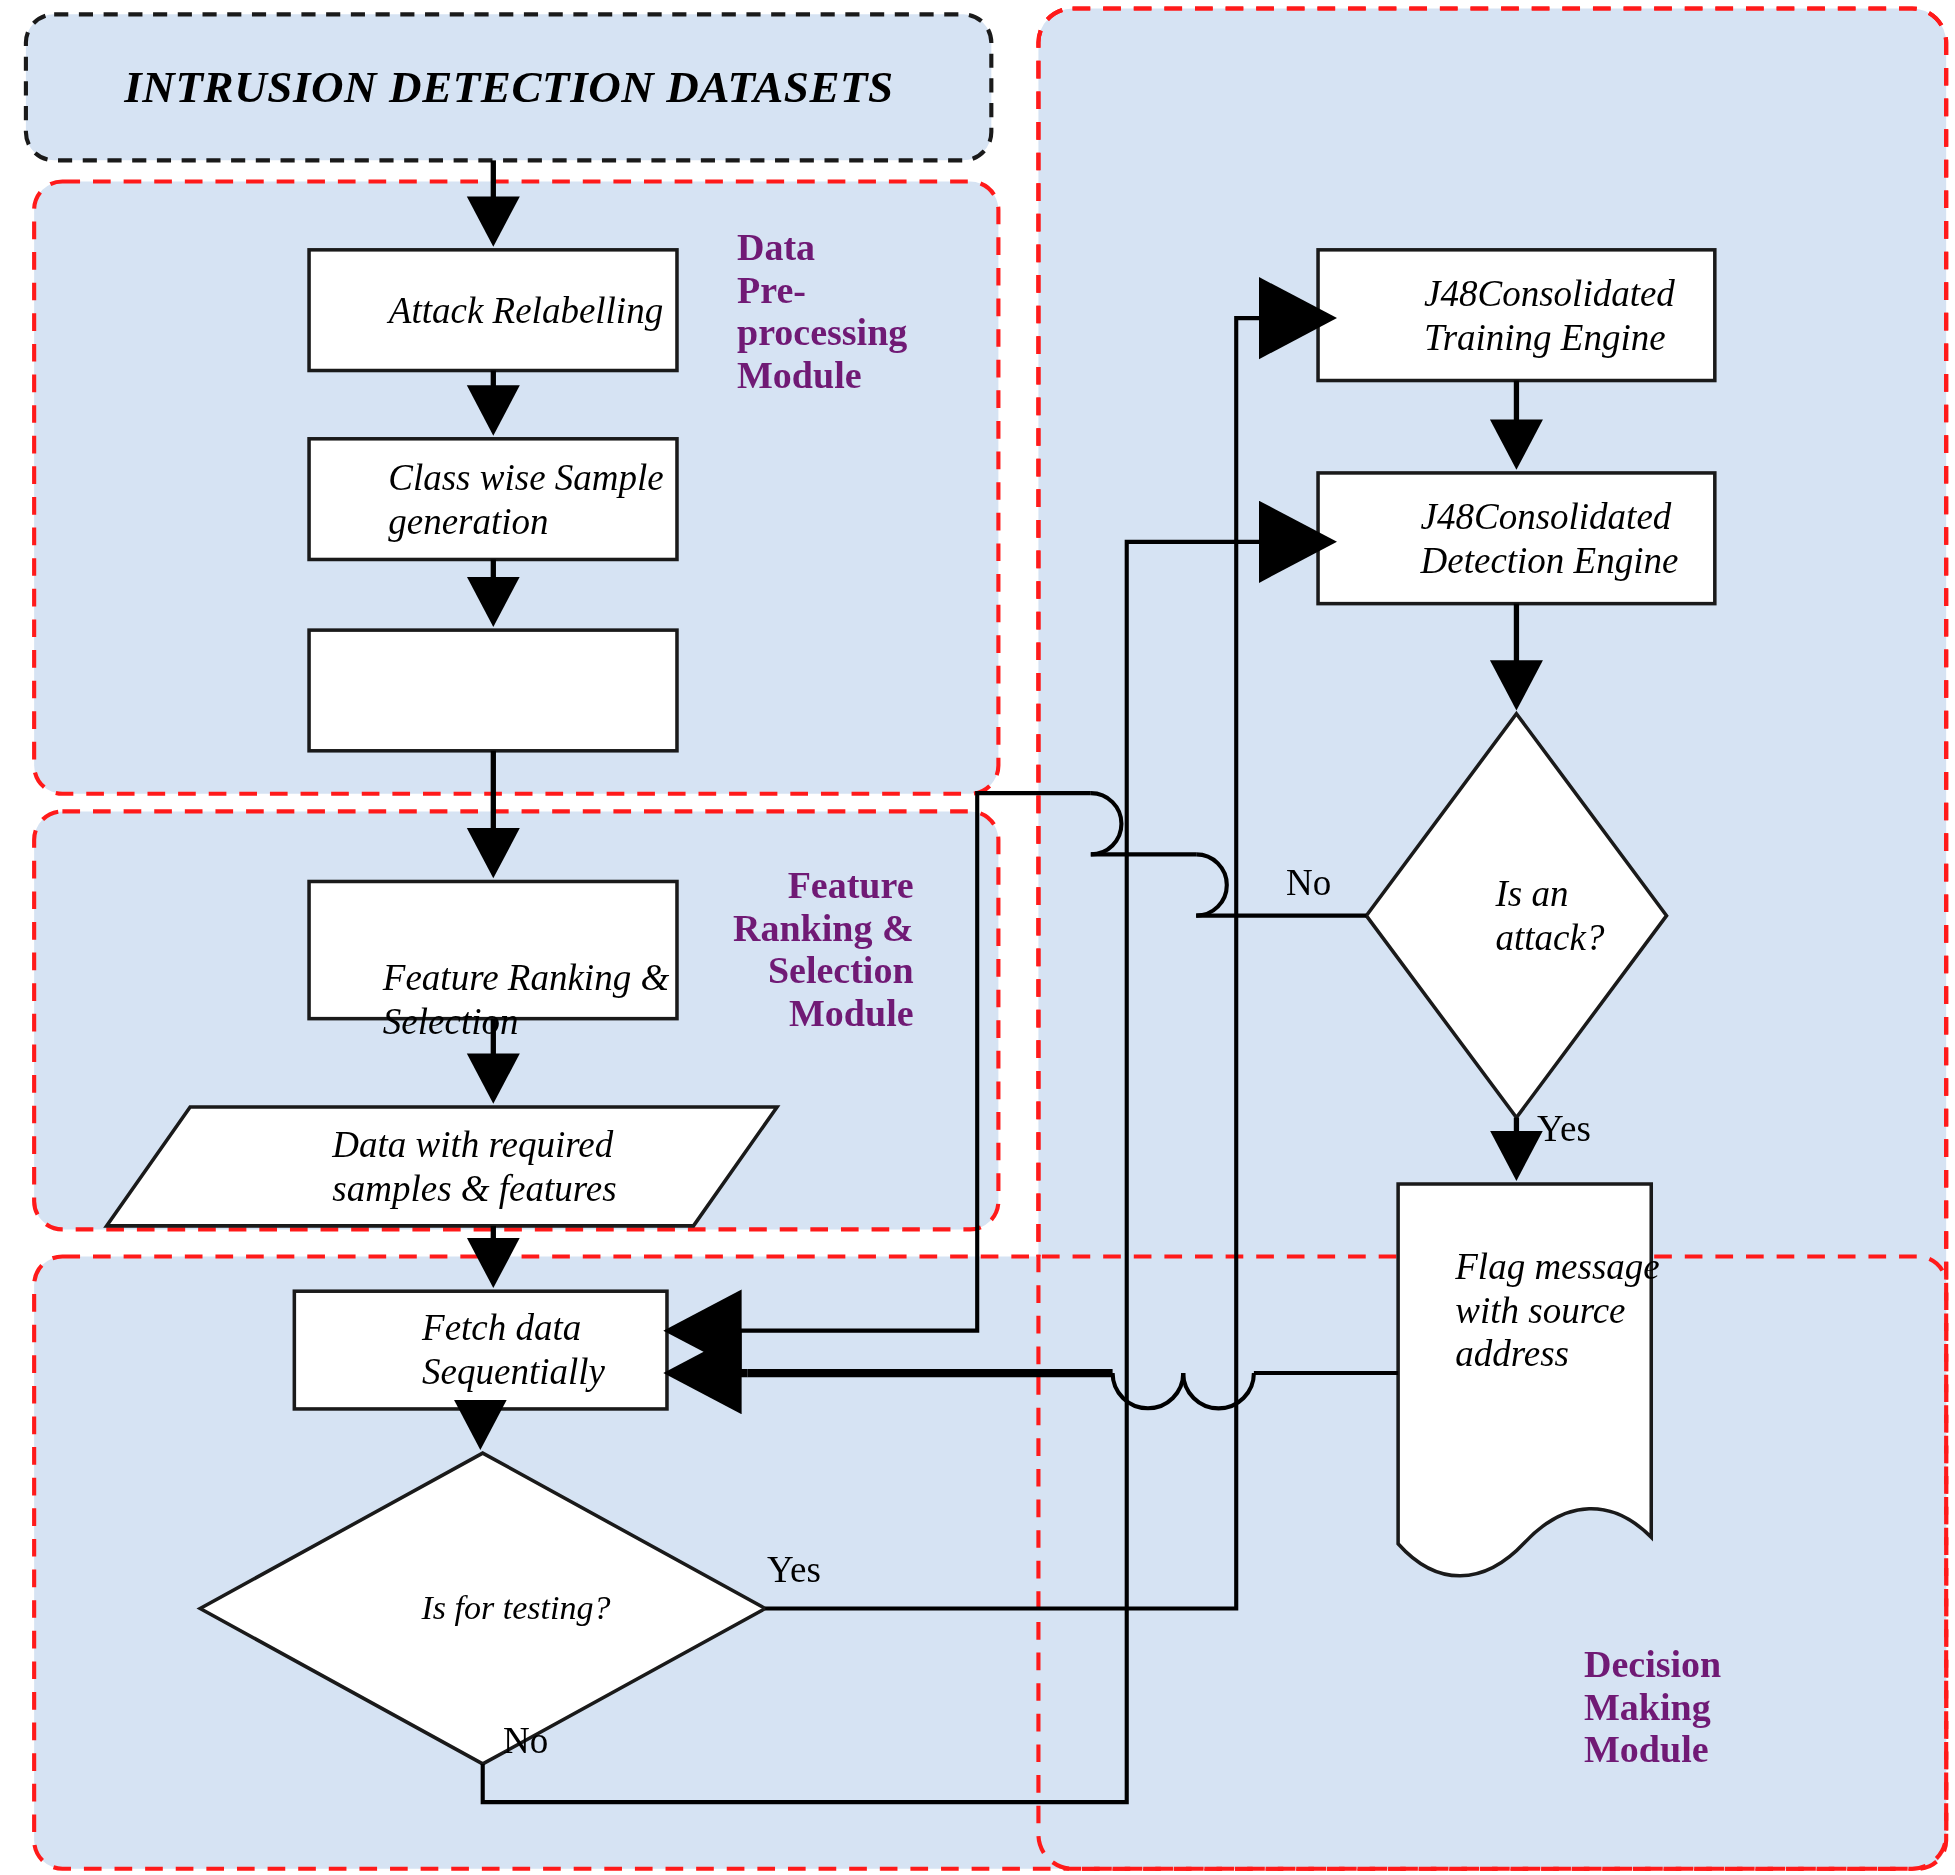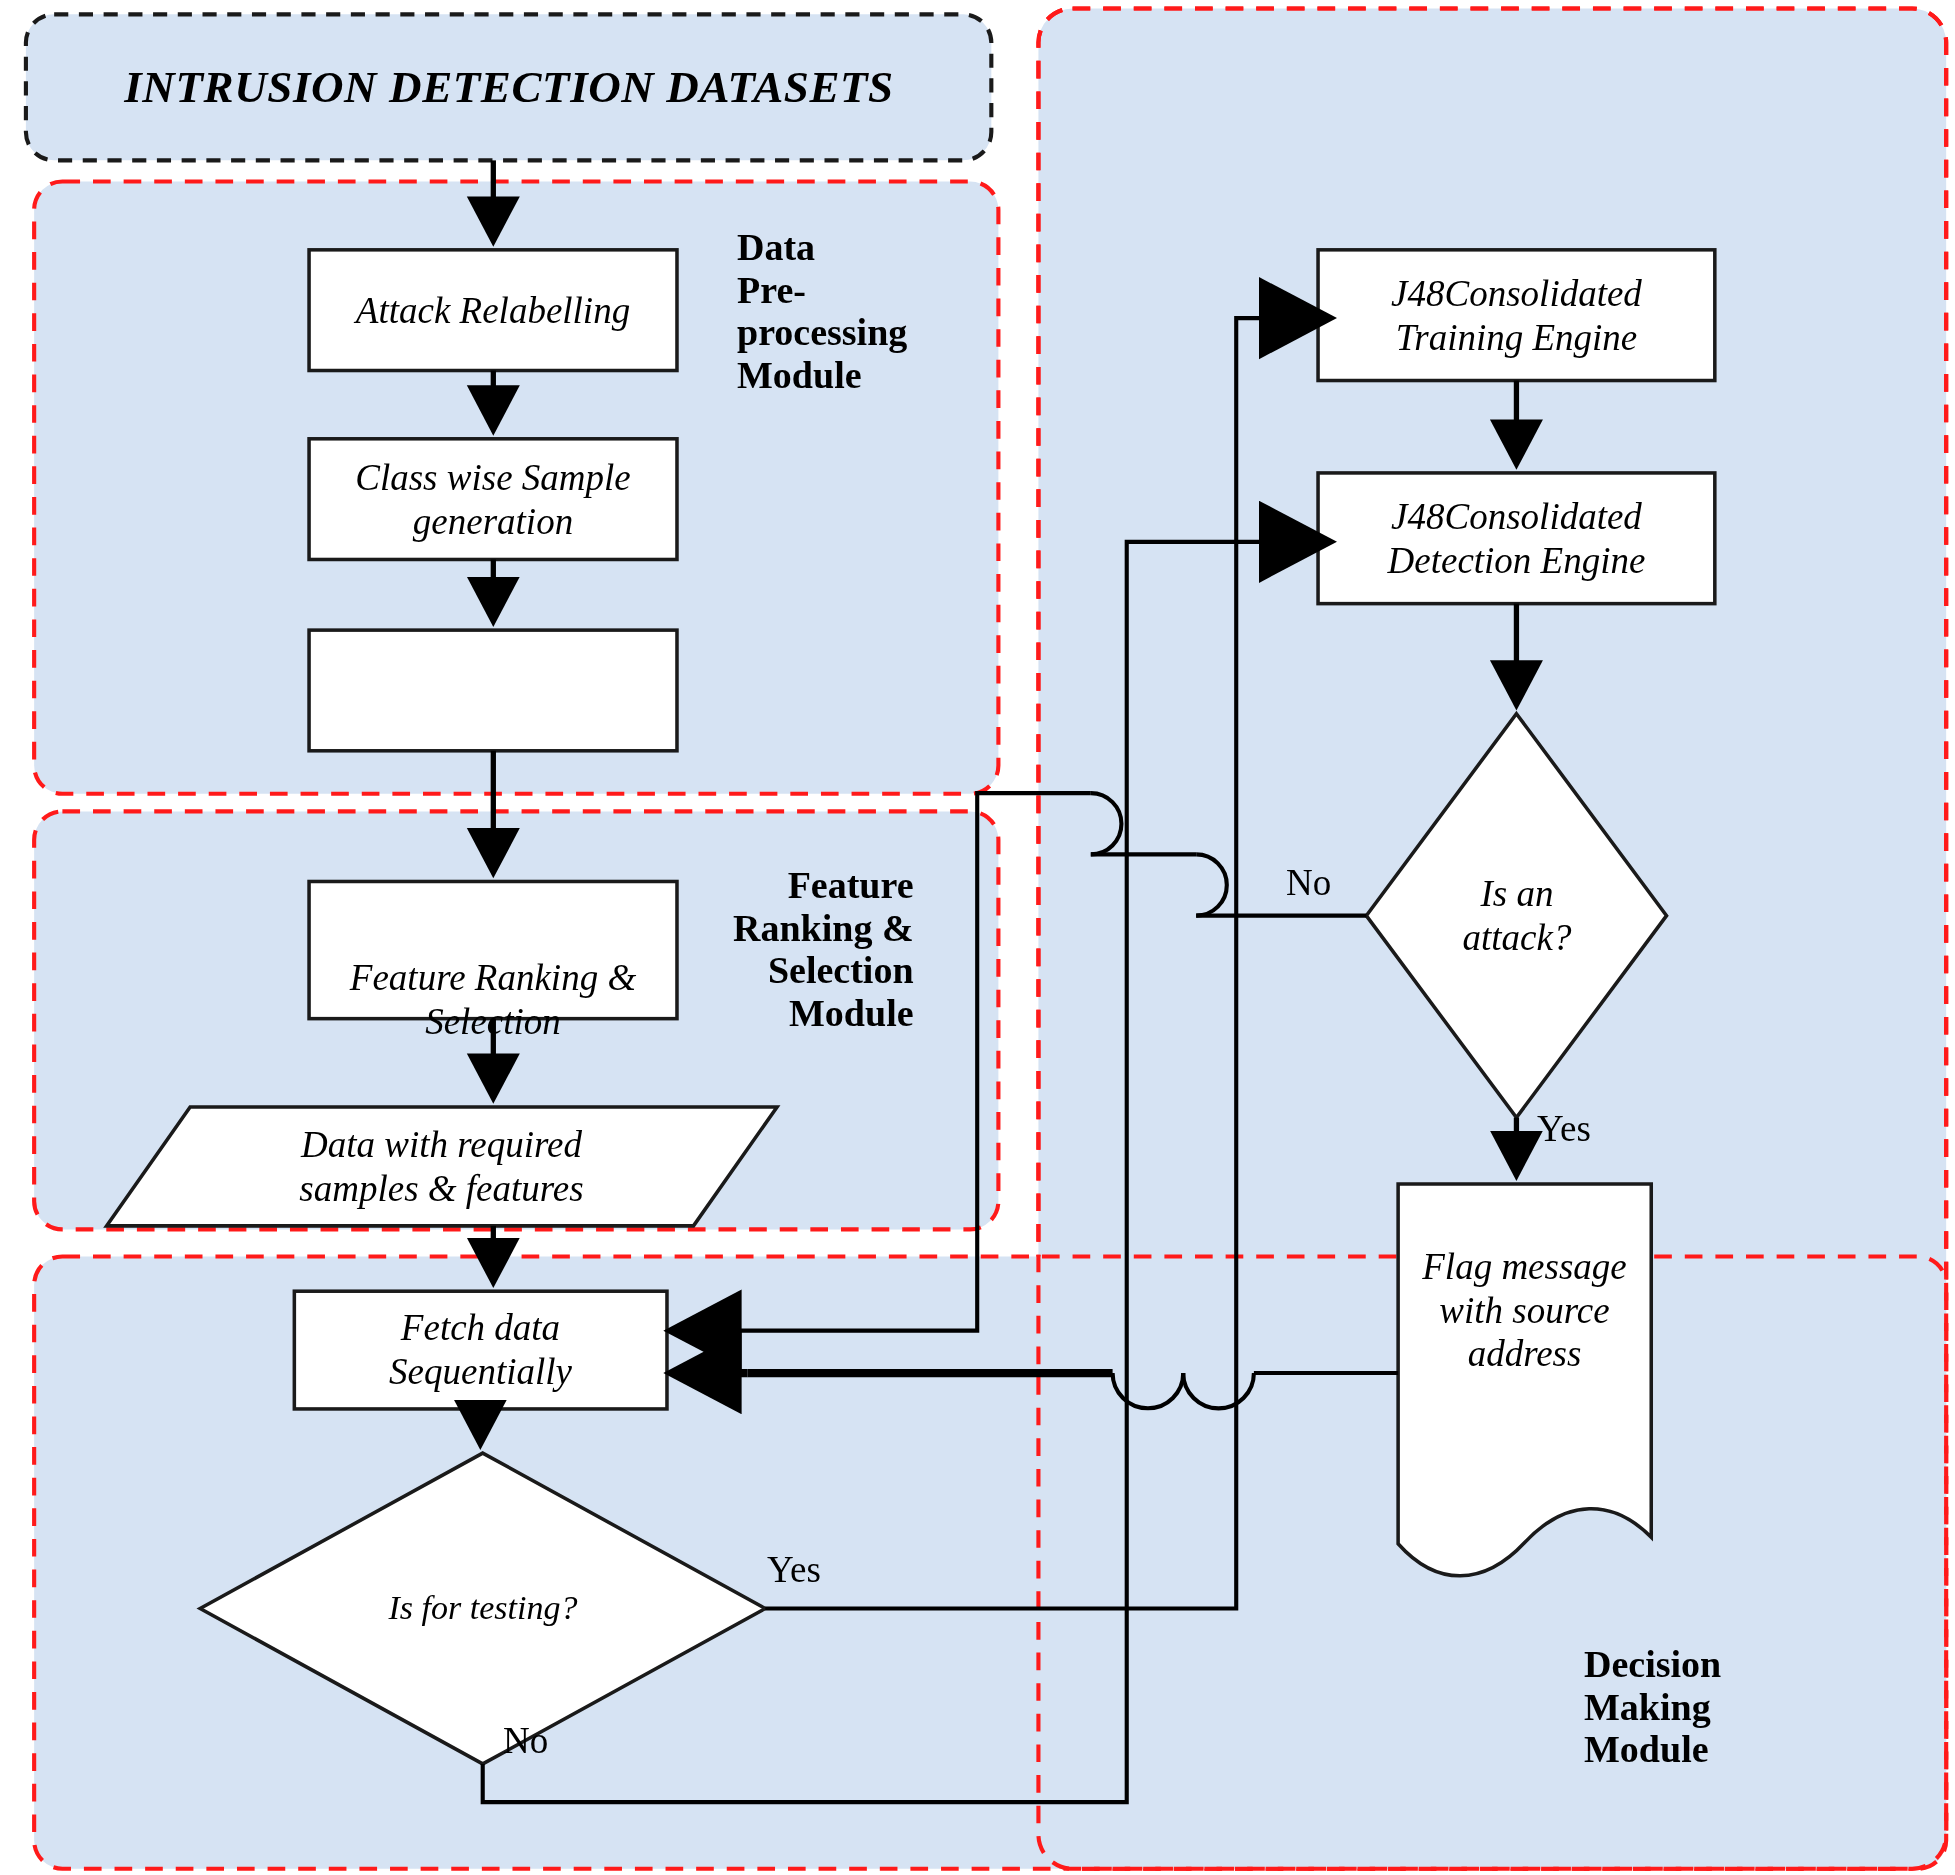--- a/index.html
+++ b/index.html
@@ -19,33 +19,34 @@
     top: 0;
     left: 0;
     width: 1955px;
     height: 1876px;
   }
   .node-label {
     position: absolute;
     display: flex;
     align-items: center;
     justify-content: center;
-    text-align: center;
+    text-align: left;
     font-family: "Liberation Serif", serif;
     font-style: italic;
     color: #000000;
     line-height: 1.18;
     pointer-events: none;
+    padding-left: 33px;
   }
   .module-label {
     position: absolute;
     font-family: "Liberation Serif", serif;
     font-weight: bold;
     font-style: normal;
-    color: #000000;
+    color: #701a75;
     line-height: 1.12;
     white-space: pre-line;
   }
   .edge-label {
     position: absolute;
     font-family: "Liberation Serif", serif;
     font-style: normal;
     color: #000000;
     white-space: nowrap;
   }

